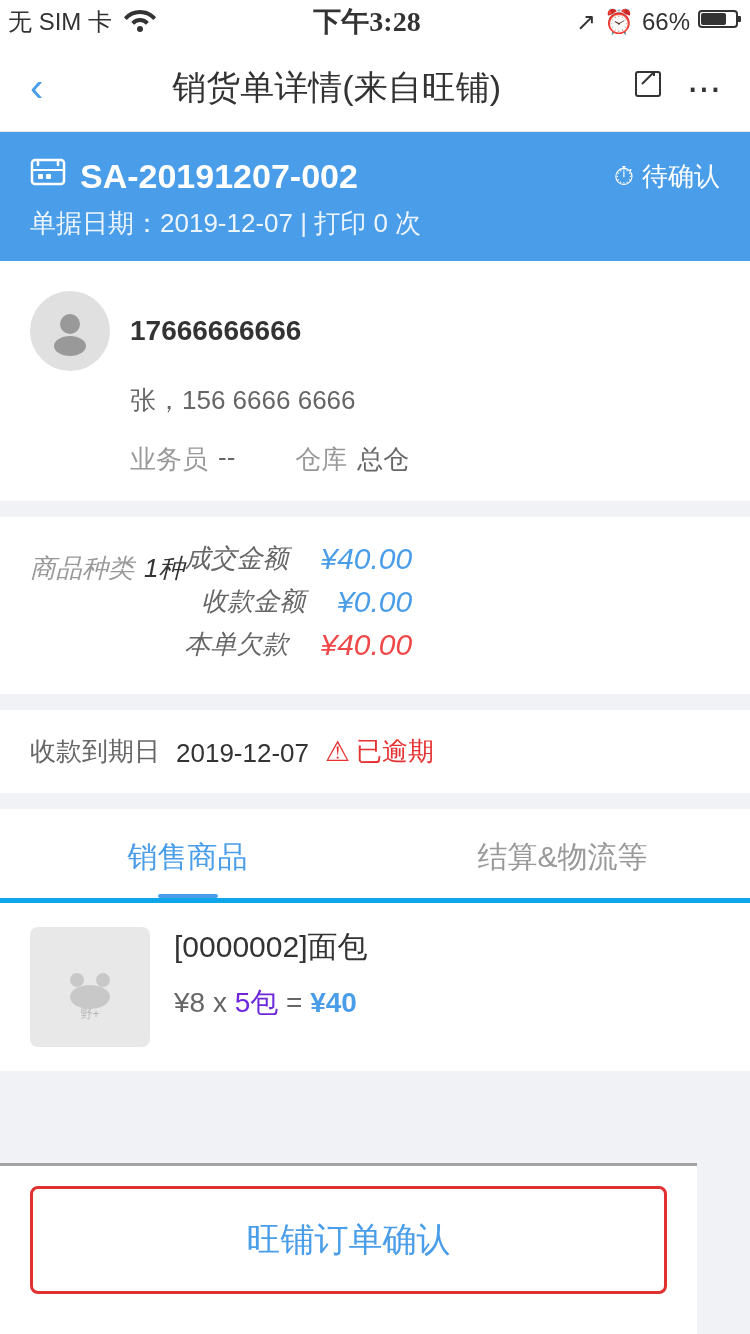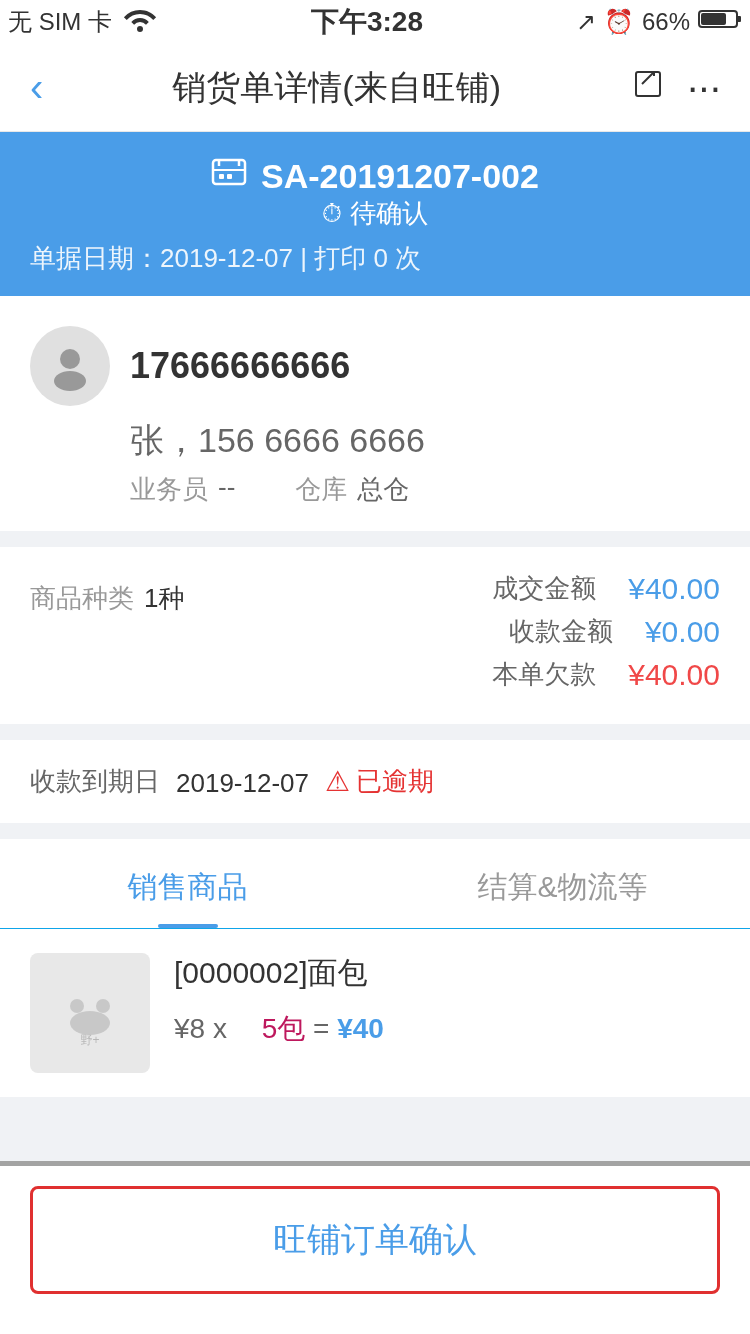--- a/index.html
+++ b/index.html
@@ -17,21 +17,21 @@
     .status-bar {
       display: flex;
       justify-content: space-between;
       align-items: center;
       background: #fff;
       height: 44px;
       padding: 0 8px;
       font-size: 24px;
     }
     .status-left { display: flex; align-items: center; gap: 10px; }
-    .status-center { font-size: 28px; font-weight: 600; }
+    .status-center { font-size: 28px; font-weight: 600; font-family: Liberation Serif, serif; }
     .status-right { display: flex; align-items: center; gap: 8px; font-size: 24px; }
 
     
     .nav-bar {
       display: flex;
       align-items: center;
       justify-content: space-between;
       background: #fff;
       height: 88px;
       padding: 0 30px;
@@ -48,21 +48,20 @@
     .order-header {
       background: #4a9de8;
       padding: 24px 30px 20px;
       margin-bottom: 0;
     }
     .order-header-top {
       display: flex;
       justify-content: space-between;
       align-items: center;
       margin-bottom: 10px;
-      flex-direction: column;
     }
     .order-id {
       color: #fff;
       font-size: 34px;
       font-weight: 700;
       display: flex;
       align-items: center;
       gap: 14px;
     }
     .order-status {
@@ -95,48 +94,49 @@
       height: 80px;
       border-radius: 50%;
       background: #e0e0e0;
       display: flex;
       align-items: center;
       justify-content: center;
       flex-shrink: 0;
     }
     .avatar svg { width: 50px; height: 50px; }
     .customer-phone {
-      font-size: 36px;
+      font-size: 28px;
       font-weight: 600;
       color: #333;
     }
     .customer-name {
       color: #666;
-      font-size: 34px;
-      margin-bottom: 8px;
+      font-size: 26px;
+      margin-bottom: 24px;
       padding-left: 100px;
     }
     .customer-meta {
       display: flex;
       gap: 60px;
       font-size: 26px;
       color: #666;
       padding-left: 100px;
     }
     .meta-item { display: flex; gap: 10px; }
     .meta-label { color: #999; }
 
     
     .summary-section {
       background: #fff;
       padding: 24px 30px;
       margin-bottom: 16px;
       display: flex;
-      justify-content: space-between;
+      justify-content: flex-start;
       align-items: flex-start;
+      font-style: italic;
     }
     .summary-left {
       display: flex;
       flex-direction: column;
       justify-content: center;
       padding-top: 10px;
     }
     .goods-type {
       font-size: 26px;
       color: #666;
@@ -178,21 +178,21 @@
       font-size: 26px;
     }
 
     
     .tabs-section {
       background: #fff;
       margin-bottom: 0;
     }
     .tabs-header {
       display: flex;
-      border-bottom: 1px solid #0ea5e9;
+      border-bottom: 5px solid #0ea5e9;
     }
     .tab-item {
       flex: 1;
       text-align: center;
       padding: 28px 0 20px;
       font-size: 30px;
       color: #999;
       position: relative;
     }
     .tab-item.active {
@@ -234,38 +234,38 @@
     .product-info { flex: 1; }
     .product-name {
       font-size: 30px;
       color: #333;
       margin-bottom: 16px;
     }
     .product-price {
       font-size: 28px;
       color: #666;
     }
-    .product-price .qty { color: #be185d; margin-left: 27px; }
+    .product-price .qty { color: #6d28d9; }
     .product-price .total { color: #4a9de8; font-weight: 600; }
 
     
     .spacer {
       height: 200px;
       background: #f0f2f5;
     }
 
     
     .bottom-btn-area {
       position: fixed;
       bottom: 0;
       left: 0;
-      width: 750px;
+      width: 697px;
       background: #fff;
       padding: 20px 30px 40px;
-      border-top: 5px solid #a3a3a3;
+      border-top: 3px solid #a3a3a3;
     }
     .confirm-btn {
       width: 100%;
       padding: 28px 0;
       background: #fff;
       border: 3px solid #e03030;
       border-radius: 8px;
       color: #4a9de8;
       font-size: 34px;
       font-weight: 500;

